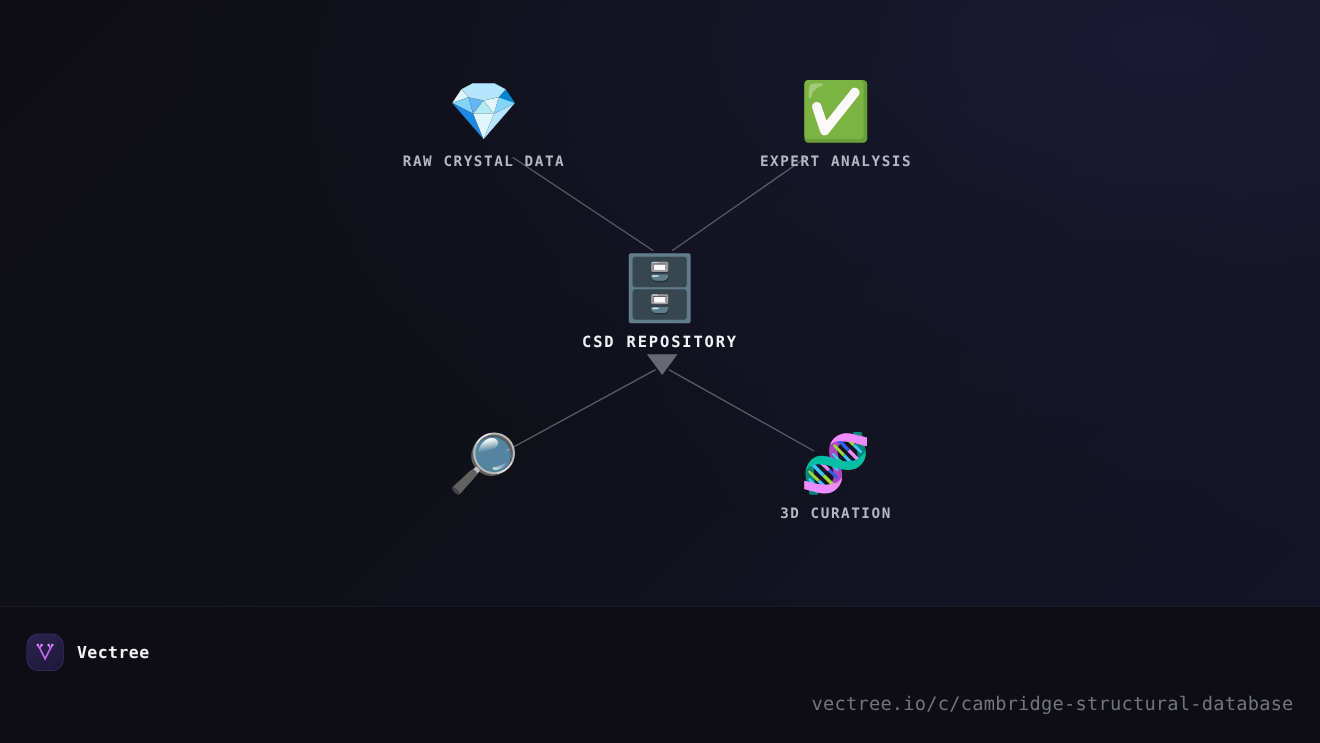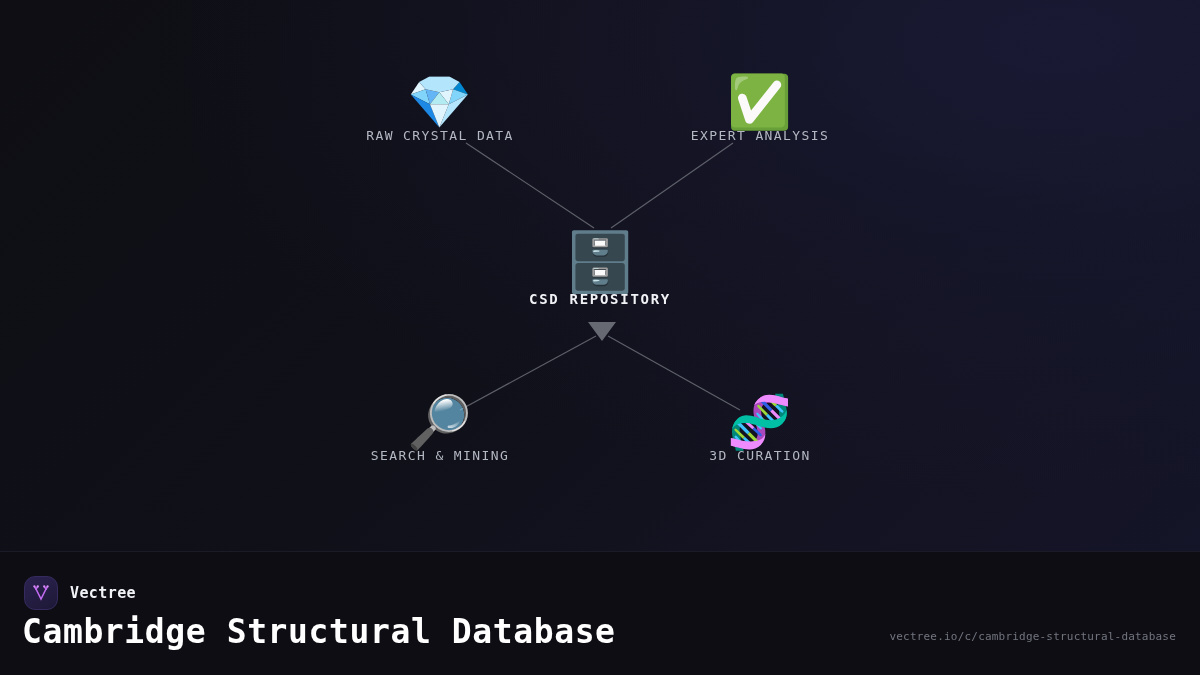--- a/index.html
+++ b/index.html
@@ -45,26 +45,28 @@
     display: block;
   }
   .node .caption {
     display: block;
     font-family: "DejaVu Sans Mono", "Liberation Mono", monospace;
     letter-spacing: 1.4px;
     white-space: nowrap;
   }
   .node.satellite .glyph { font-size: 52px; }
   .node.satellite .caption {
+    margin-top: 12px;
     font-size: 13px;
-    font-weight: 400;
+    font-weight: 700;
     color: #b4b8c2;
   }
   .node.hub .glyph { font-size: 58px; }
   .node.hub .caption {
+    margin-top: 12px;
     font-size: 14px;
     font-weight: 700;
     color: #f1f2f6;
     letter-spacing: 1.7px;
   }
 
   
   #footer-divider {
     position: absolute;
     left: 0;
@@ -116,21 +118,21 @@
     font-weight: 700;
     color: #ffffff;
     letter-spacing: 0.6px;
     white-space: nowrap;
   }
   #page-url {
     position: absolute;
     right: 24px;
     top: 78px;
     font-family: "DejaVu Sans Mono", "Liberation Mono", monospace;
-    font-size: 11px;
+    font-size: 17px;
     color: #72757f;
     letter-spacing: 0.2px;
     white-space: nowrap;
     margin-left: 17px;
   }
 </style>
 </head>
 <body>
 
 <div id="stage">
@@ -162,21 +164,20 @@
       <span class="caption">EXPERT ANALYSIS</span>
     </div>
 
     <div class="node hub" style="left:600px; top:233px;">
       <span class="glyph">🗄️</span>
       <span class="caption">CSD REPOSITORY</span>
     </div>
 
     <div class="node satellite" style="left:440px; top:396px;">
       <span class="glyph">🔎</span>
-      <span class="caption">SEARCH &amp; MINING</span>
     </div>
 
     <div class="node satellite" style="left:760px; top:396px;">
       <span class="glyph">🧬</span>
       <span class="caption">3D CURATION</span>
     </div>
   </div>
 
   <div id="footer-divider"></div>
 
@@ -196,18 +197,17 @@
             <circle cx="4.4" cy="4.4" r="1.15"></circle>
             <circle cx="7.8" cy="4.4" r="1.15"></circle>
             <circle cx="14.2" cy="4.4" r="1.15"></circle>
             <circle cx="17.6" cy="4.4" r="1.15"></circle>
           </g>
         </svg>
       </div>
       <span id="brand-name">Vectree</span>
     </div>
 
-    <div id="page-title">Cambridge Structural Database</div>
 
     <div id="page-url">vectree.io/c/cambridge-structural-database</div>
   </div>
 
 </div>
 
 </body></html>

